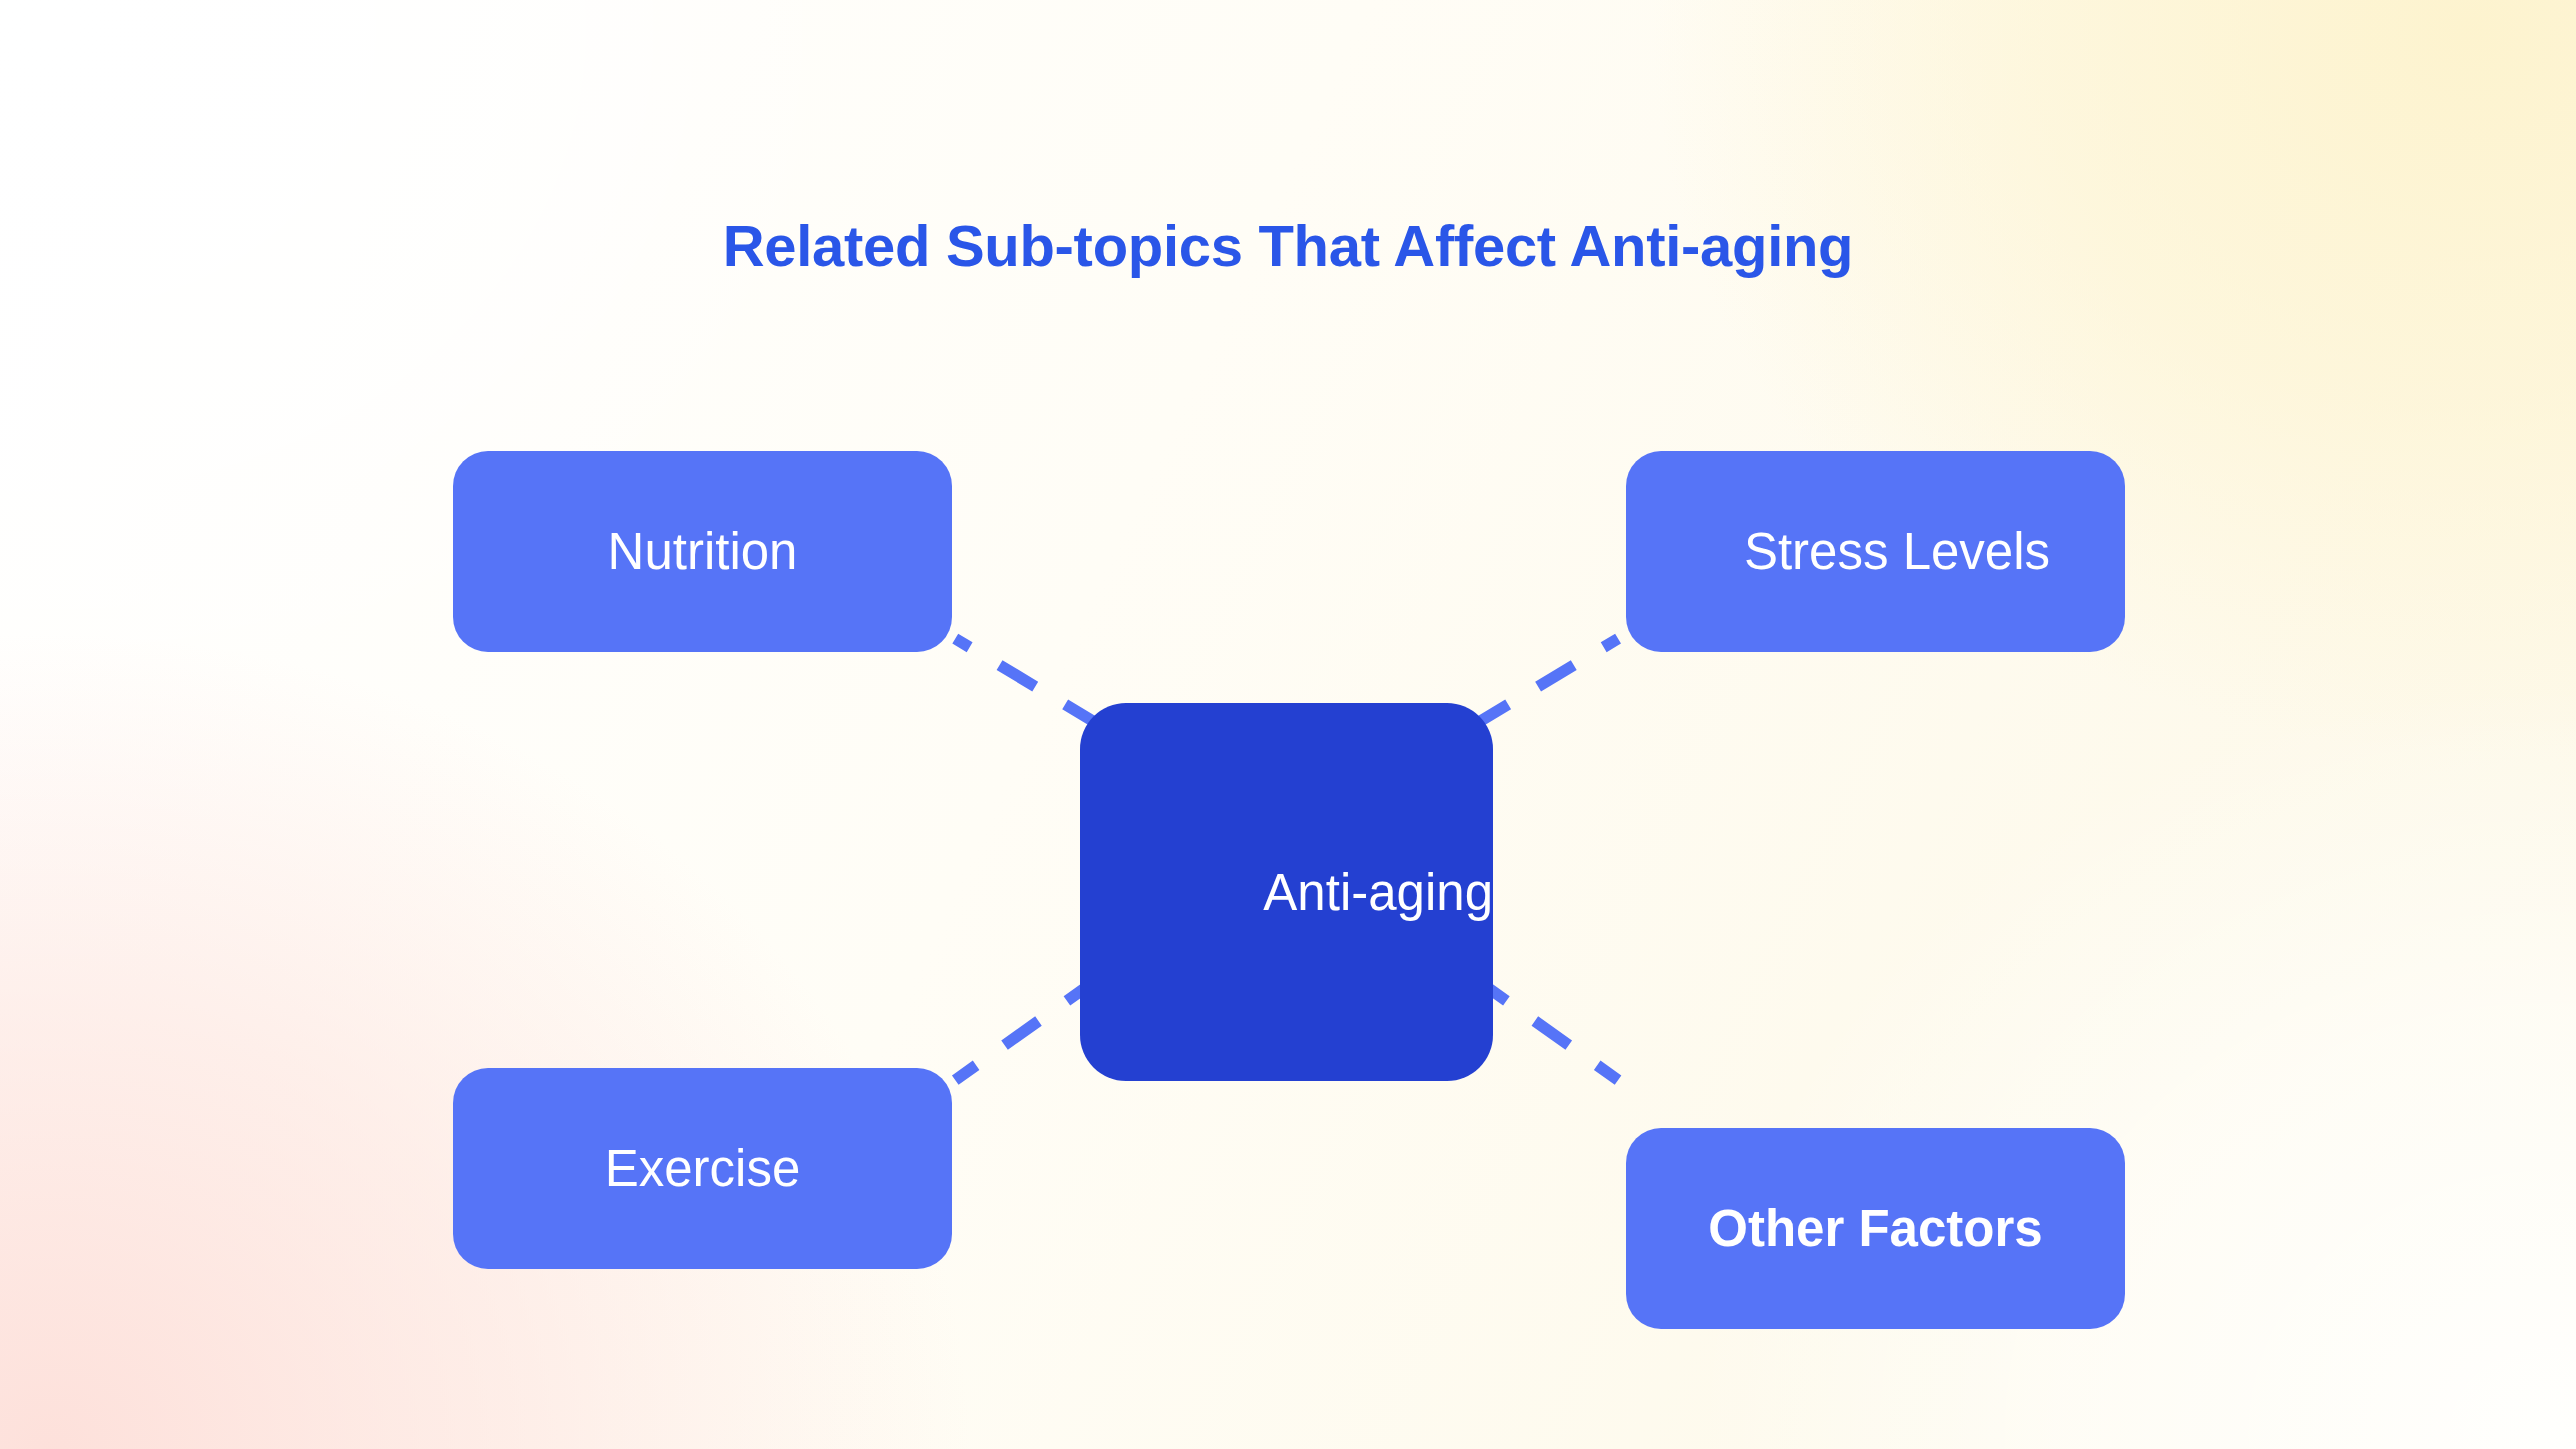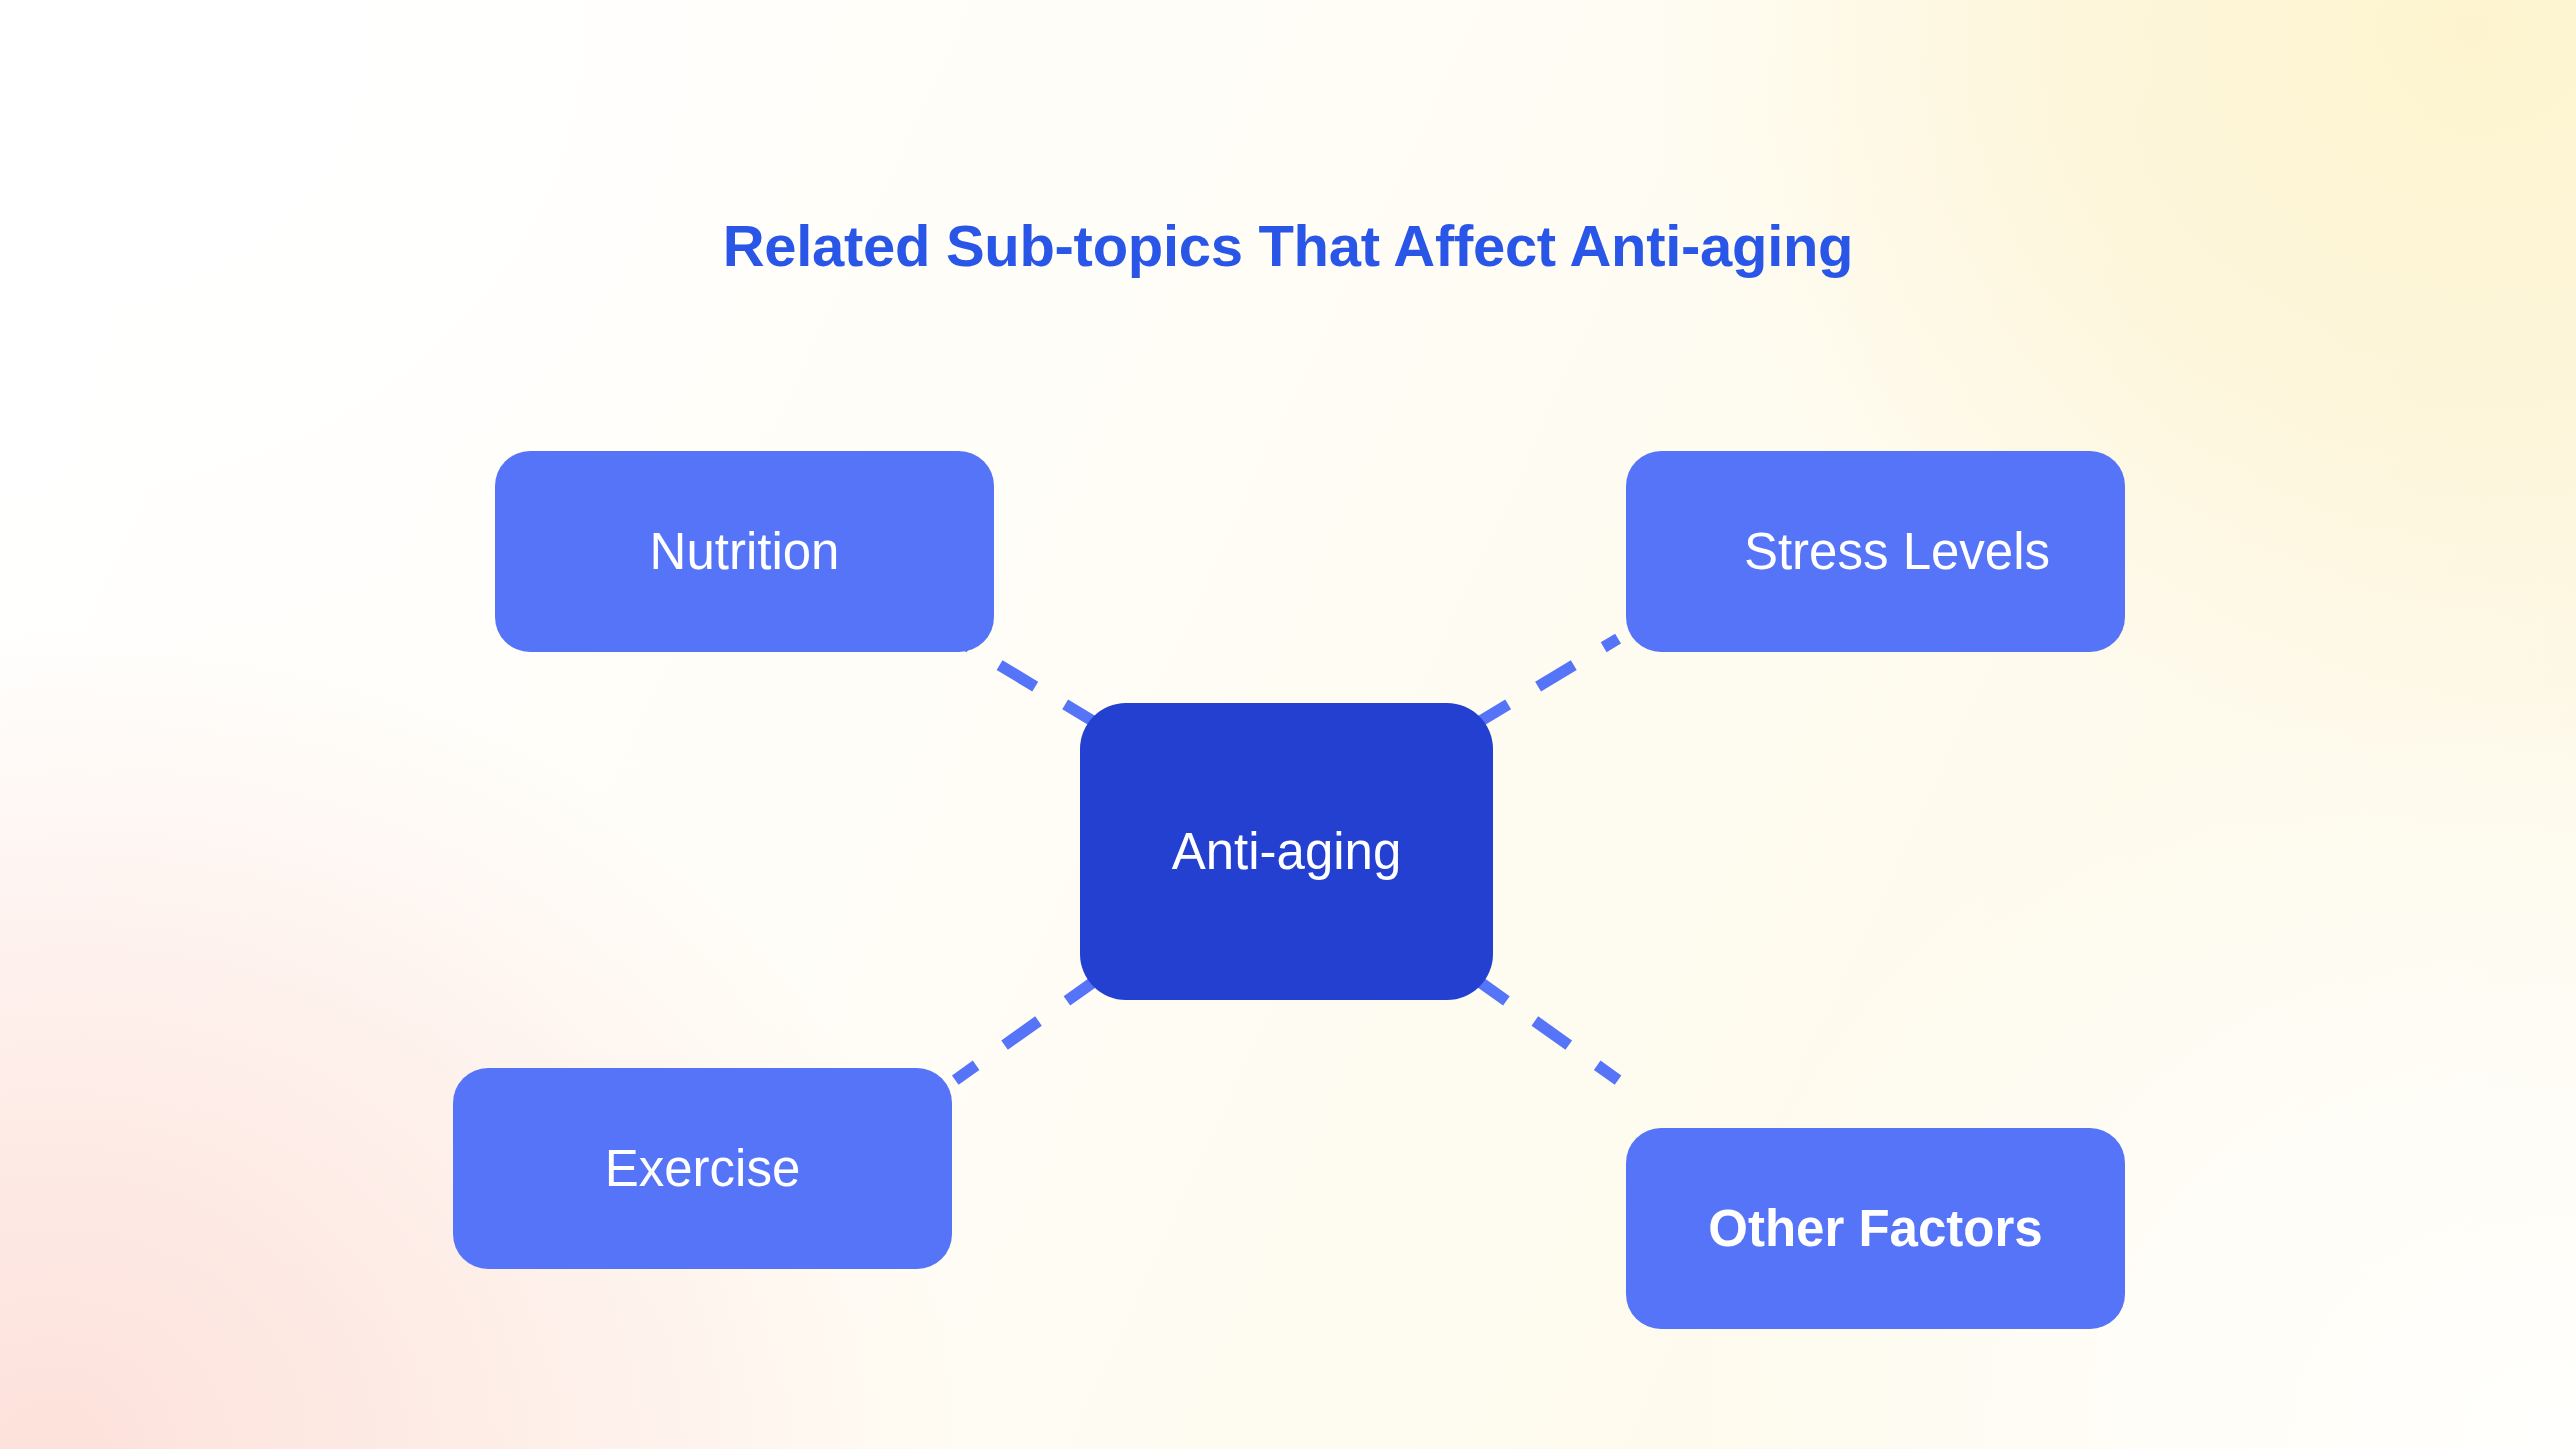--- a/index.html
+++ b/index.html
@@ -72,25 +72,26 @@
     font-weight: normal;
     width: 499px;
     height: 201px;
   }
   .node-center {
     background-color: #2440d1;
     border-radius: 46px;
     font-size: 51px;
     font-weight: normal;
     width: 413px;
-    height: 297px;
+    height: 378px;
+    justify-content: flex-end;
   }
 
   
-  #node-nutrition     { left: 453px;  top: 451px; margin-left: 42px;  }
+  #node-nutrition     { left: 453px;  top: 451px;  }
   #node-stress        { left: 1626px; top: 451px; padding-left: 43px;  }
   #node-exercise      { left: 453px;  top: 1068px; text-align: right; }
   #node-other         { left: 1626px; top: 1128px; font-weight: bold; }
   #node-anti-aging    { left: 1080px; top: 703px; }
 
   .node-label { display: block; }
 </style>
 </head>
 <body>
 

